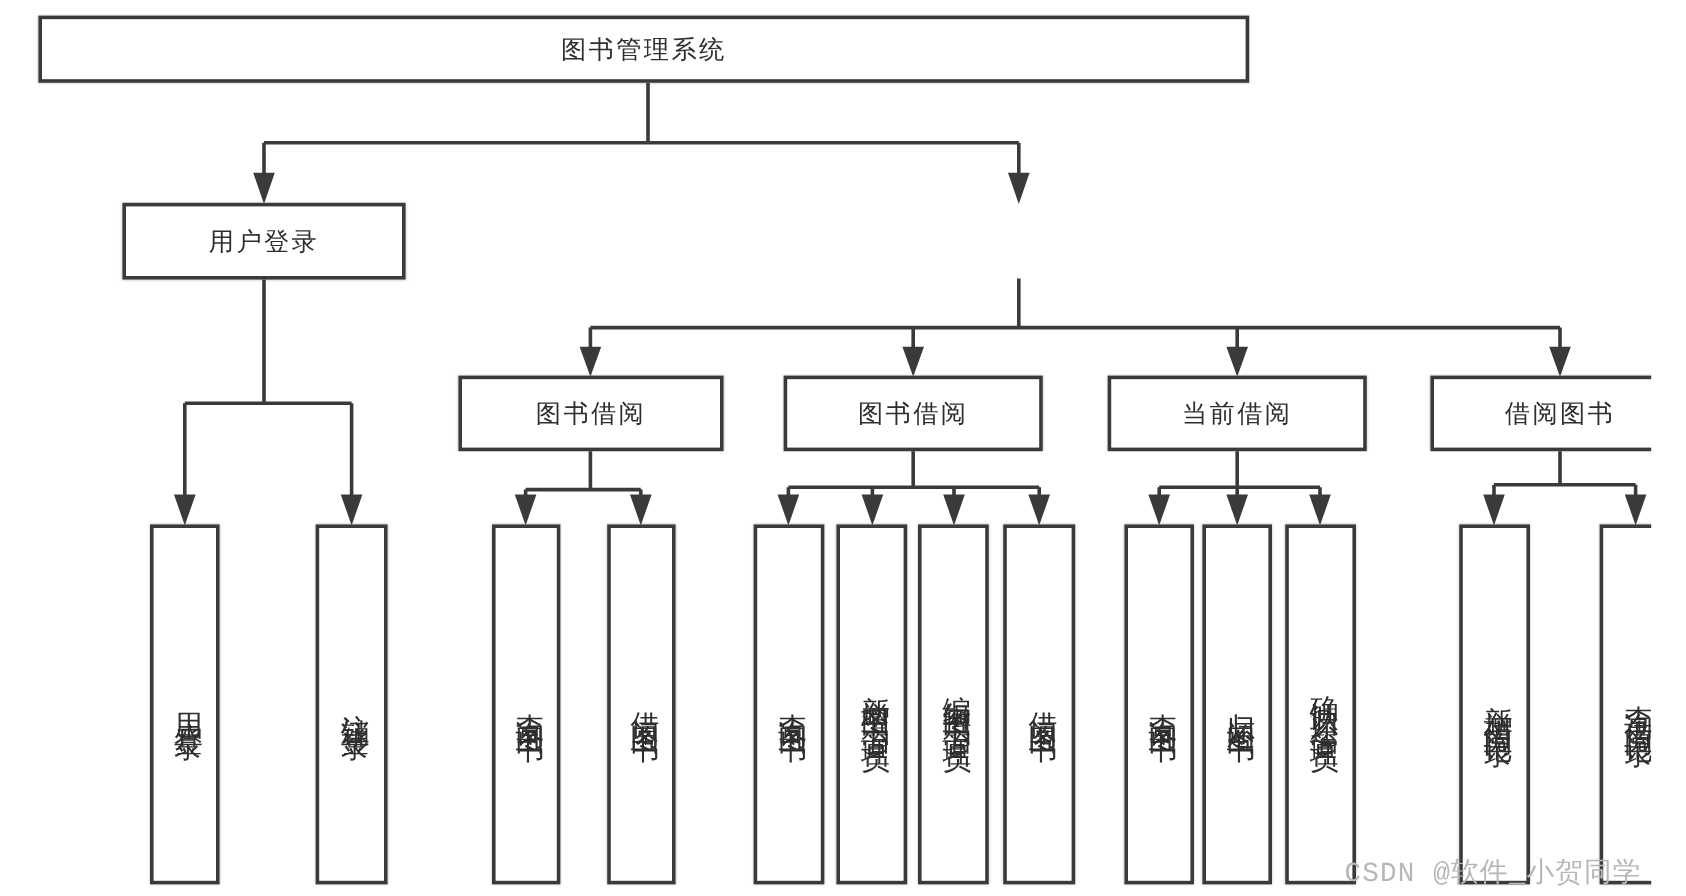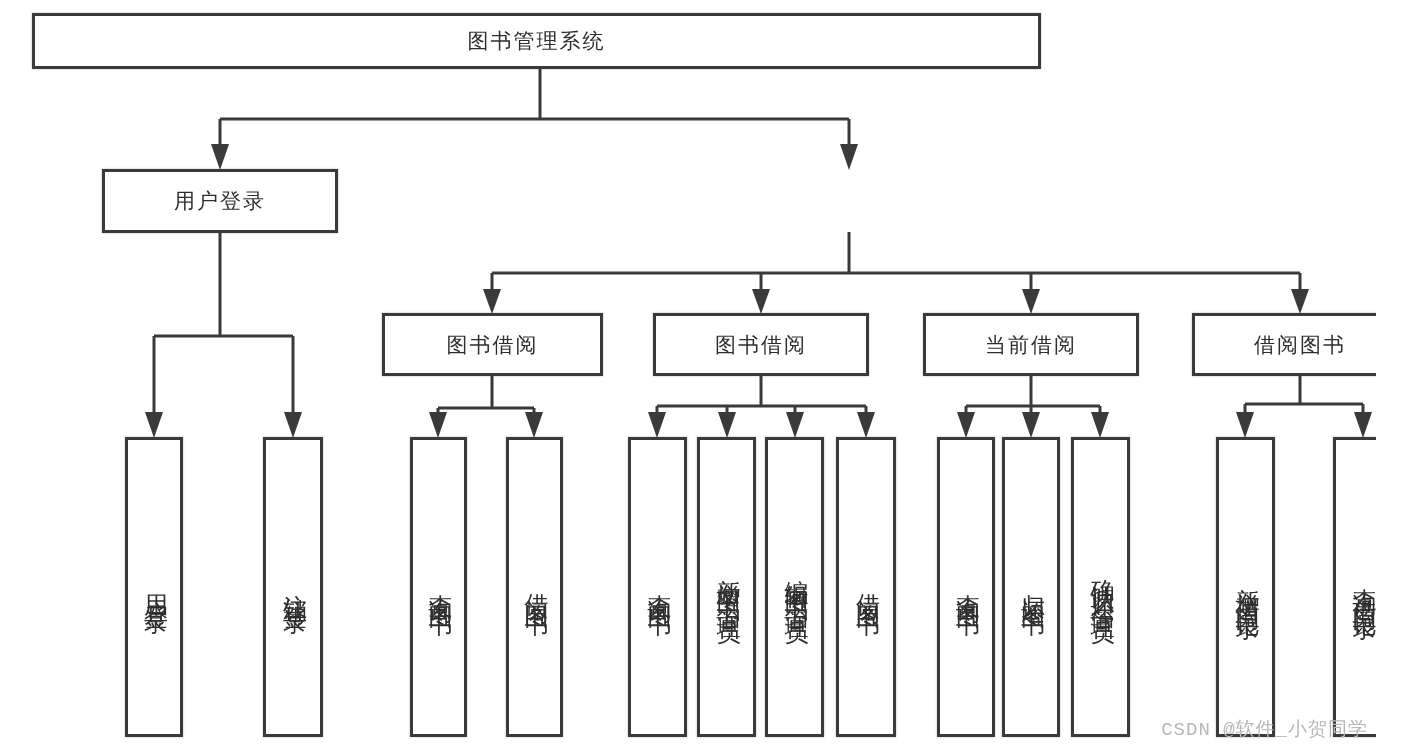--- a/index.html
+++ b/index.html
@@ -36,21 +36,21 @@
   }
   .vlabel{
     writing-mode:vertical-rl;
     text-orientation:mixed;
     font-size:24px;font-weight:500;color:var(--text);
     letter-spacing:6px;line-height:1;
     white-space:nowrap;
   }
   .watermark{
     position:absolute;right:8px;bottom:5px;z-index:5;
-    font-size:19px;color:var(--watermark);
+    font-size:23px;color:var(--watermark);
     letter-spacing:1px;white-space:nowrap;
   }
 </style>
 </head>
 <body>
 
 <div class="canvas">
 
   <svg class="wires" width="1405" height="747" viewBox="0 0 1405 747">
 

